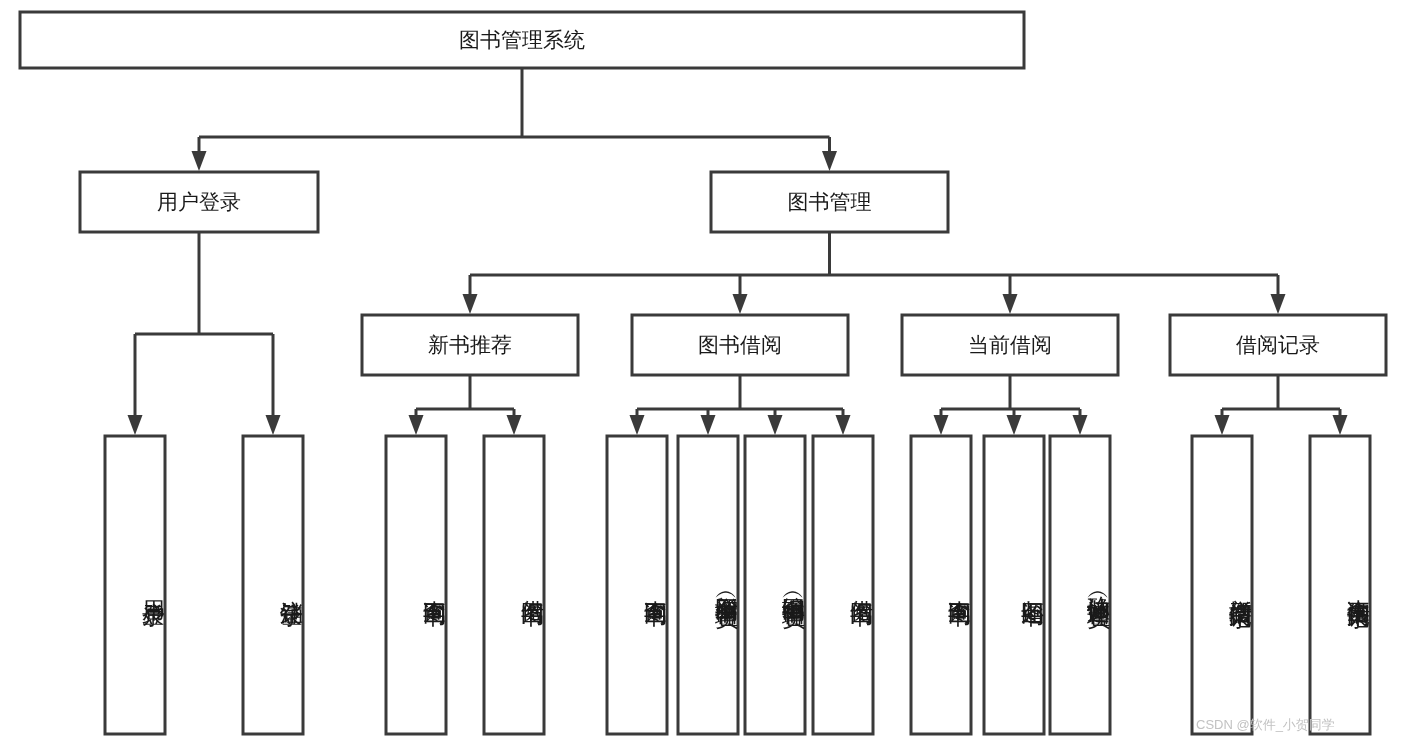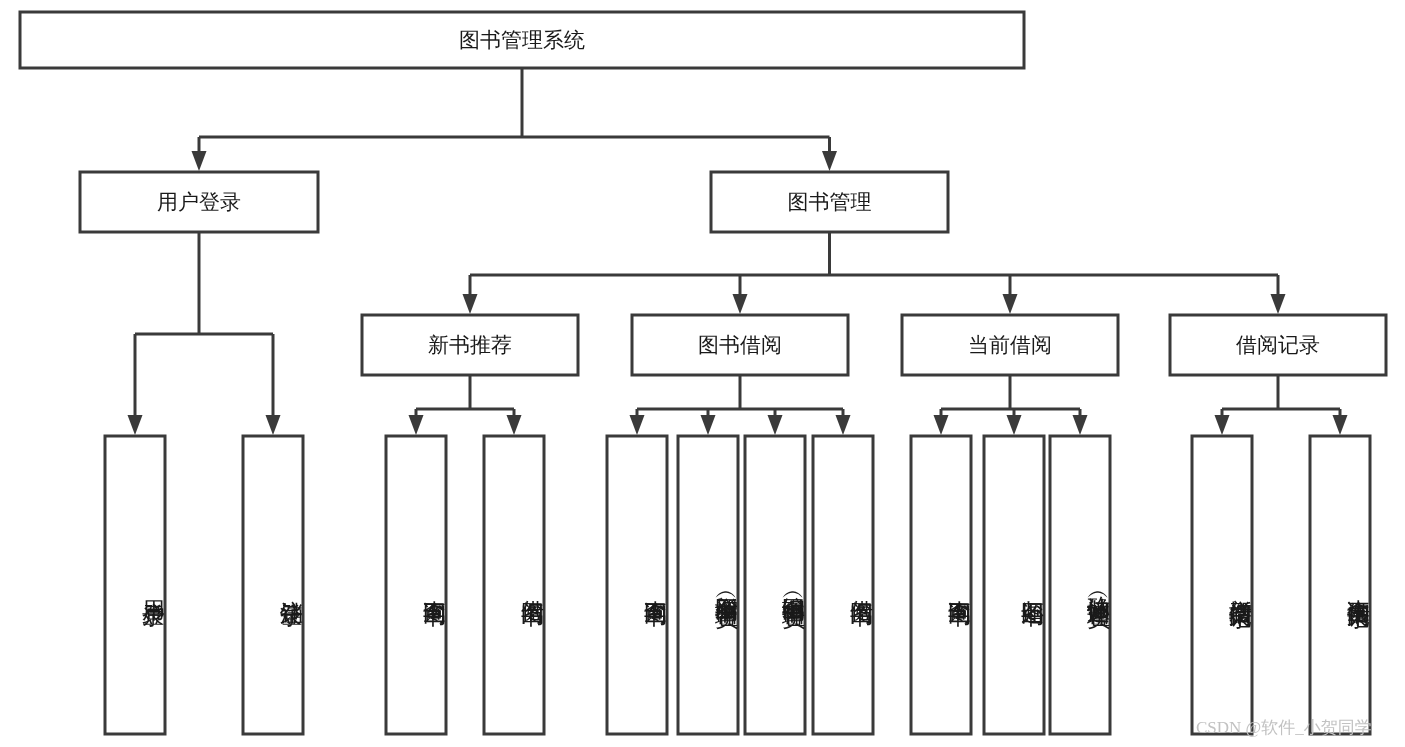--- a/index.html
+++ b/index.html
@@ -59,22 +59,22 @@
     letter-spacing: 1.5px;
     text-align: center;
     white-space: nowrap;
     pointer-events: none;
     display: flex;
     align-items: flex-start;
     justify-content: center;
   }
   .watermark {
     position: absolute;
-    font-family: Liberation Serif, serif;
-    font-size: 17px;
+    font-family: Liberation Sans, sans-serif;
+    font-size: 13px;
     color: #c2c2c2;
     white-space: nowrap;
   }
 </style>
 </head>
 <body>
 
 <div id="diagram-root">
   <svg id="tree" viewBox="0 0 1405 747">
     <defs></defs>

